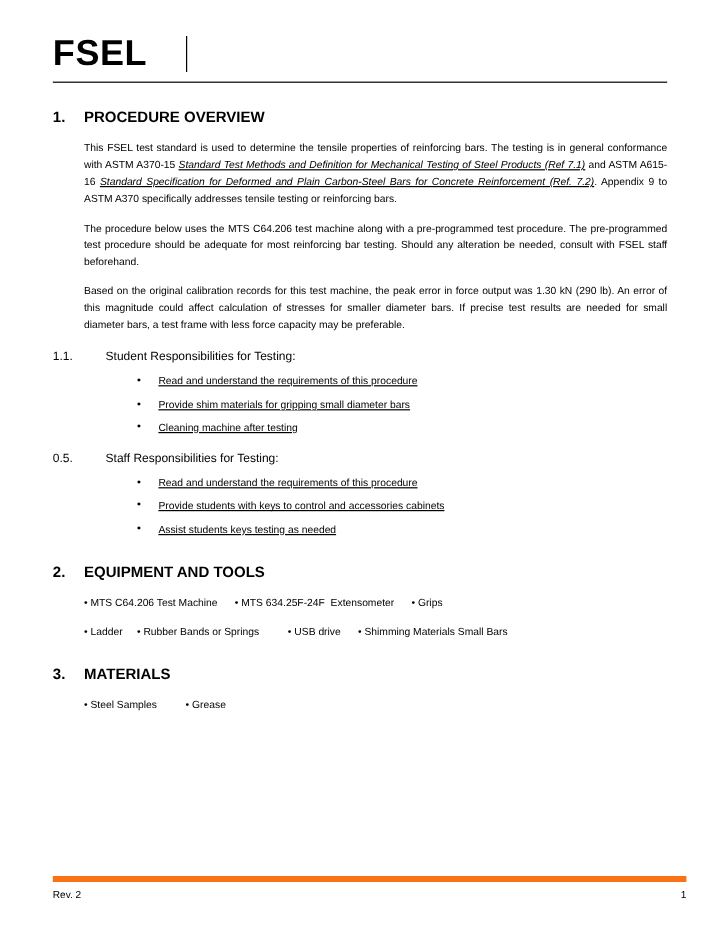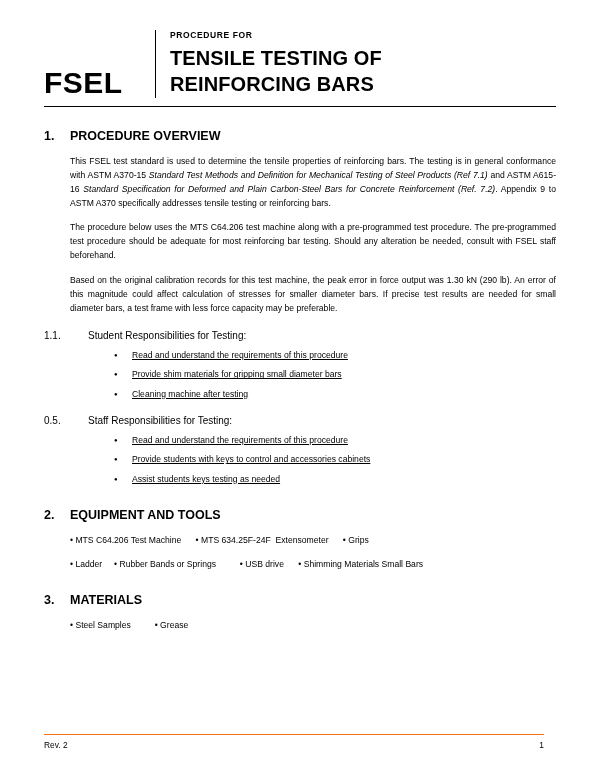--- a/index.html
+++ b/index.html
@@ -81,21 +81,21 @@
 
   .body-col {
     margin-left: 26px;
   }
   p.para {
     font-size: 8.6px;
     line-height: 1.62;
     text-align: justify;
     margin: 0 0 11px 0;
   }
-  .ital { font-style: italic; }
+  .ital { font-style: italic; text-decoration: underline; }
 
   
   .sub-item {
     display: flex;
     font-size: 10px;
     margin: 14px 0 8px 0;
   }
   .sub-num {
     width: 44px;
     flex: none;
@@ -127,44 +127,37 @@
     font-size: 8.6px;
     margin: 0 0 11px 26px;
     line-height: 1.5;
     white-space: pre;
   }
 
   
   .footer {
     position: absolute;
     left: 44px;
-    right: 56px;
+    right: 28px;
     bottom: 26px;
-    border-top: 1px solid #f97316;
+    border-top: 5px solid #f97316;
     padding-top: 5px;
     display: flex;
     justify-content: space-between;
     font-size: 8.4px;
   }
 </style>
 </head>
 <body>
 
 <div class="page">
 
   <div class="header">
     <div class="logo-block">
       <div class="logo-text">FSEL</div>
-    </div>
-    <div class="title-block">
-      <div class="procedure-for">PROCEDURE FOR</div>
-      <div class="doc-title">
-        <div>TENSILE TESTING OF</div>
-        <div>REINFORCING BARS</div>
-      </div>
     </div>
   </div>
 
   <div class="section-head">
     <span class="section-num">1.</span>
     <span class="section-title">PROCEDURE OVERVIEW</span>
   </div>
 
   <div class="body-col">
     <p class="para">

